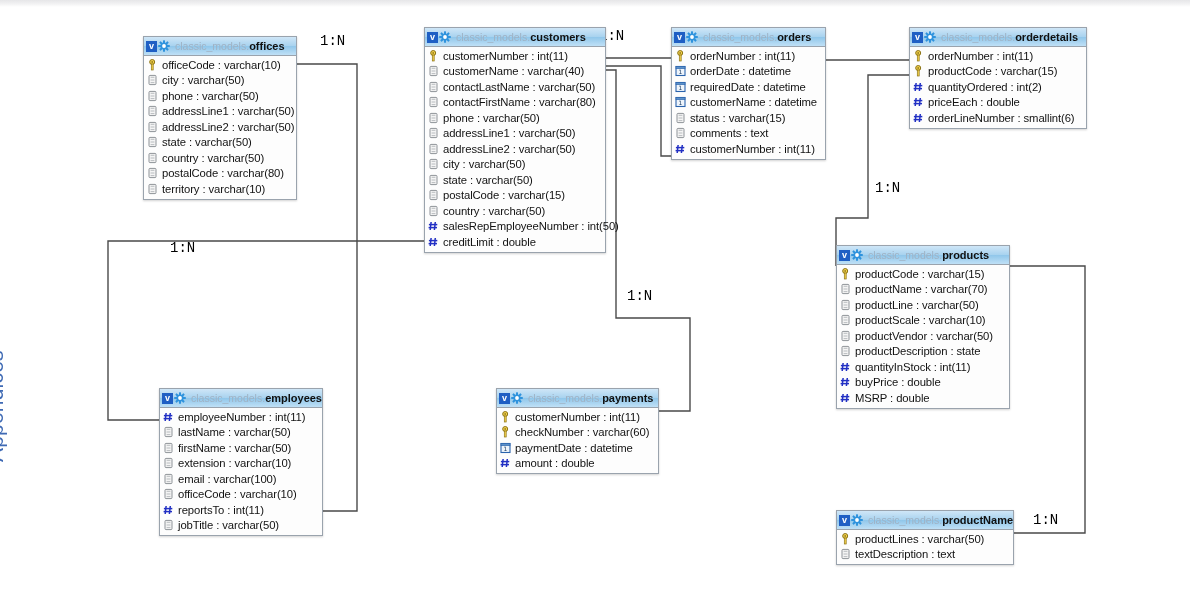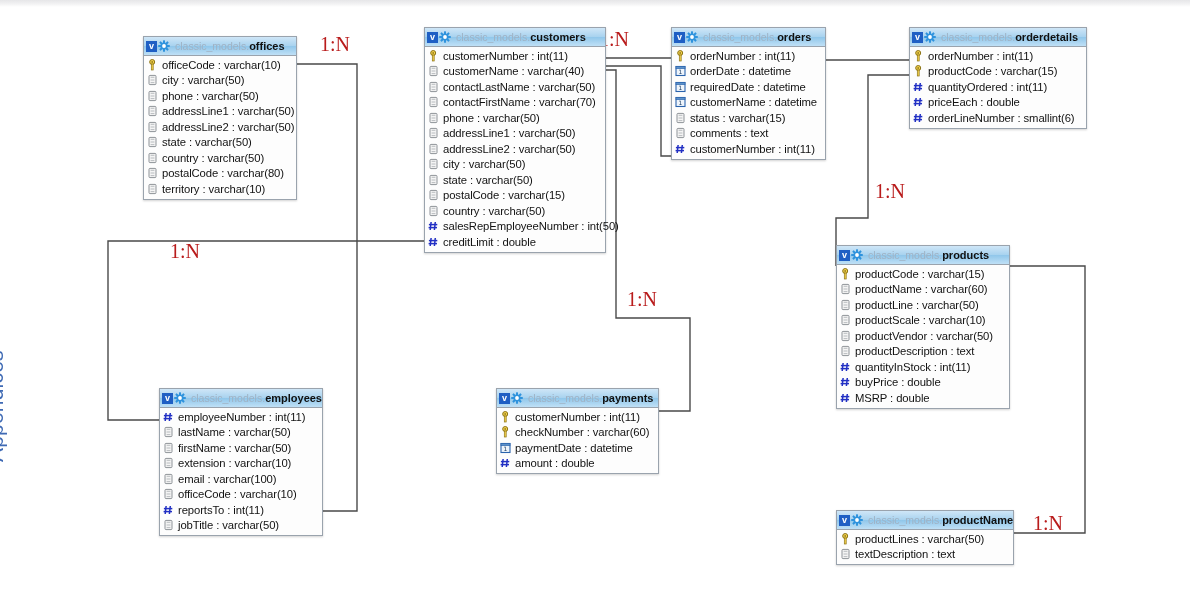--- a/index.html
+++ b/index.html
@@ -50,23 +50,23 @@
   }
   #wires path {
     fill: none;
     stroke: #4a4a4a;
     stroke-width: 1.4px;
   }
 
   
   .card-label {
     position: absolute;
-    color: #b91c1c;
-    font-size: 20px;
-    font-family: Liberation Serif, serif;
+    color: #000000;
+    font-size: 14px;
+    font-family: Liberation Mono, monospace;
     white-space: nowrap;
   }
 
   
   .tbl {
     position: absolute;
     background: #fdfdfd;
     border: 1px solid #9aa3ad;
     box-shadow: 0 1px 2px rgba(0,0,0,.18);
     font-size: 11.5px;
@@ -349,21 +349,21 @@
           </div>
           <div class="row">
             <span class="ico">
               <svg width="11" height="12" viewBox="0 0 11 12">
                 <rect x="2" y="1.4" width="7" height="9.2" rx="1" fill="#f4f4f4" stroke="#8e9398" stroke-width="1"></rect>
                 <line x1="3.6" y1="3.3" x2="7.4" y2="3.3" stroke="#a9aeb3" stroke-width="0.8"></line>
                 <line x1="3.6" y1="6" x2="7.4" y2="6" stroke="#a9aeb3" stroke-width="0.8"></line>
                 <line x1="3.6" y1="8.6" x2="7.4" y2="8.6" stroke="#a9aeb3" stroke-width="0.8"></line>
               </svg>
             </span>
-            <span class="rtxt">contactFirstName : varchar(70)</span>
+            <span class="rtxt">contactFirstName : varchar(80)</span>
           </div>
           <div class="row">
             <span class="ico">
               <svg width="11" height="12" viewBox="0 0 11 12">
                 <rect x="2" y="1.4" width="7" height="9.2" rx="1" fill="#f4f4f4" stroke="#8e9398" stroke-width="1"></rect>
                 <line x1="3.6" y1="3.3" x2="7.4" y2="3.3" stroke="#a9aeb3" stroke-width="0.8"></line>
                 <line x1="3.6" y1="6" x2="7.4" y2="6" stroke="#a9aeb3" stroke-width="0.8"></line>
                 <line x1="3.6" y1="8.6" x2="7.4" y2="8.6" stroke="#a9aeb3" stroke-width="0.8"></line>
               </svg>
             </span>
@@ -602,21 +602,21 @@
             <span class="ico">
               <svg width="11" height="12" viewBox="0 0 11 12">
                 <g stroke="#2230c4" stroke-width="1.5">
                   <line x1="3.1" y1="2" x2="2.2" y2="10"></line>
                   <line x1="7.3" y1="2" x2="6.4" y2="10"></line>
                   <line x1="0.9" y1="4.6" x2="9.3" y2="4.6"></line>
                   <line x1="0.6" y1="7.6" x2="9.0" y2="7.6"></line>
                 </g>
               </svg>
             </span>
-            <span class="rtxt">quantityOrdered : int(11)</span>
+            <span class="rtxt">quantityOrdered : int(2)</span>
           </div>
           <div class="row">
             <span class="ico">
               <svg width="11" height="12" viewBox="0 0 11 12">
                 <g stroke="#2230c4" stroke-width="1.5">
                   <line x1="3.1" y1="2" x2="2.2" y2="10"></line>
                   <line x1="7.3" y1="2" x2="6.4" y2="10"></line>
                   <line x1="0.9" y1="4.6" x2="9.3" y2="4.6"></line>
                   <line x1="0.6" y1="7.6" x2="9.0" y2="7.6"></line>
                 </g>
@@ -670,21 +670,21 @@
           </div>
           <div class="row">
             <span class="ico">
               <svg width="11" height="12" viewBox="0 0 11 12">
                 <rect x="2" y="1.4" width="7" height="9.2" rx="1" fill="#f4f4f4" stroke="#8e9398" stroke-width="1"></rect>
                 <line x1="3.6" y1="3.3" x2="7.4" y2="3.3" stroke="#a9aeb3" stroke-width="0.8"></line>
                 <line x1="3.6" y1="6" x2="7.4" y2="6" stroke="#a9aeb3" stroke-width="0.8"></line>
                 <line x1="3.6" y1="8.6" x2="7.4" y2="8.6" stroke="#a9aeb3" stroke-width="0.8"></line>
               </svg>
             </span>
-            <span class="rtxt">productName : varchar(60)</span>
+            <span class="rtxt">productName : varchar(70)</span>
           </div>
           <div class="row">
             <span class="ico">
               <svg width="11" height="12" viewBox="0 0 11 12">
                 <rect x="2" y="1.4" width="7" height="9.2" rx="1" fill="#f4f4f4" stroke="#8e9398" stroke-width="1"></rect>
                 <line x1="3.6" y1="3.3" x2="7.4" y2="3.3" stroke="#a9aeb3" stroke-width="0.8"></line>
                 <line x1="3.6" y1="6" x2="7.4" y2="6" stroke="#a9aeb3" stroke-width="0.8"></line>
                 <line x1="3.6" y1="8.6" x2="7.4" y2="8.6" stroke="#a9aeb3" stroke-width="0.8"></line>
               </svg>
             </span>
@@ -714,21 +714,21 @@
           </div>
           <div class="row">
             <span class="ico">
               <svg width="11" height="12" viewBox="0 0 11 12">
                 <rect x="2" y="1.4" width="7" height="9.2" rx="1" fill="#f4f4f4" stroke="#8e9398" stroke-width="1"></rect>
                 <line x1="3.6" y1="3.3" x2="7.4" y2="3.3" stroke="#a9aeb3" stroke-width="0.8"></line>
                 <line x1="3.6" y1="6" x2="7.4" y2="6" stroke="#a9aeb3" stroke-width="0.8"></line>
                 <line x1="3.6" y1="8.6" x2="7.4" y2="8.6" stroke="#a9aeb3" stroke-width="0.8"></line>
               </svg>
             </span>
-            <span class="rtxt">productDescription : text</span>
+            <span class="rtxt">productDescription : state</span>
           </div>
           <div class="row">
             <span class="ico">
               <svg width="11" height="12" viewBox="0 0 11 12">
                 <g stroke="#2230c4" stroke-width="1.5">
                   <line x1="3.1" y1="2" x2="2.2" y2="10"></line>
                   <line x1="7.3" y1="2" x2="6.4" y2="10"></line>
                   <line x1="0.9" y1="4.6" x2="9.3" y2="4.6"></line>
                   <line x1="0.6" y1="7.6" x2="9.0" y2="7.6"></line>
                 </g>

